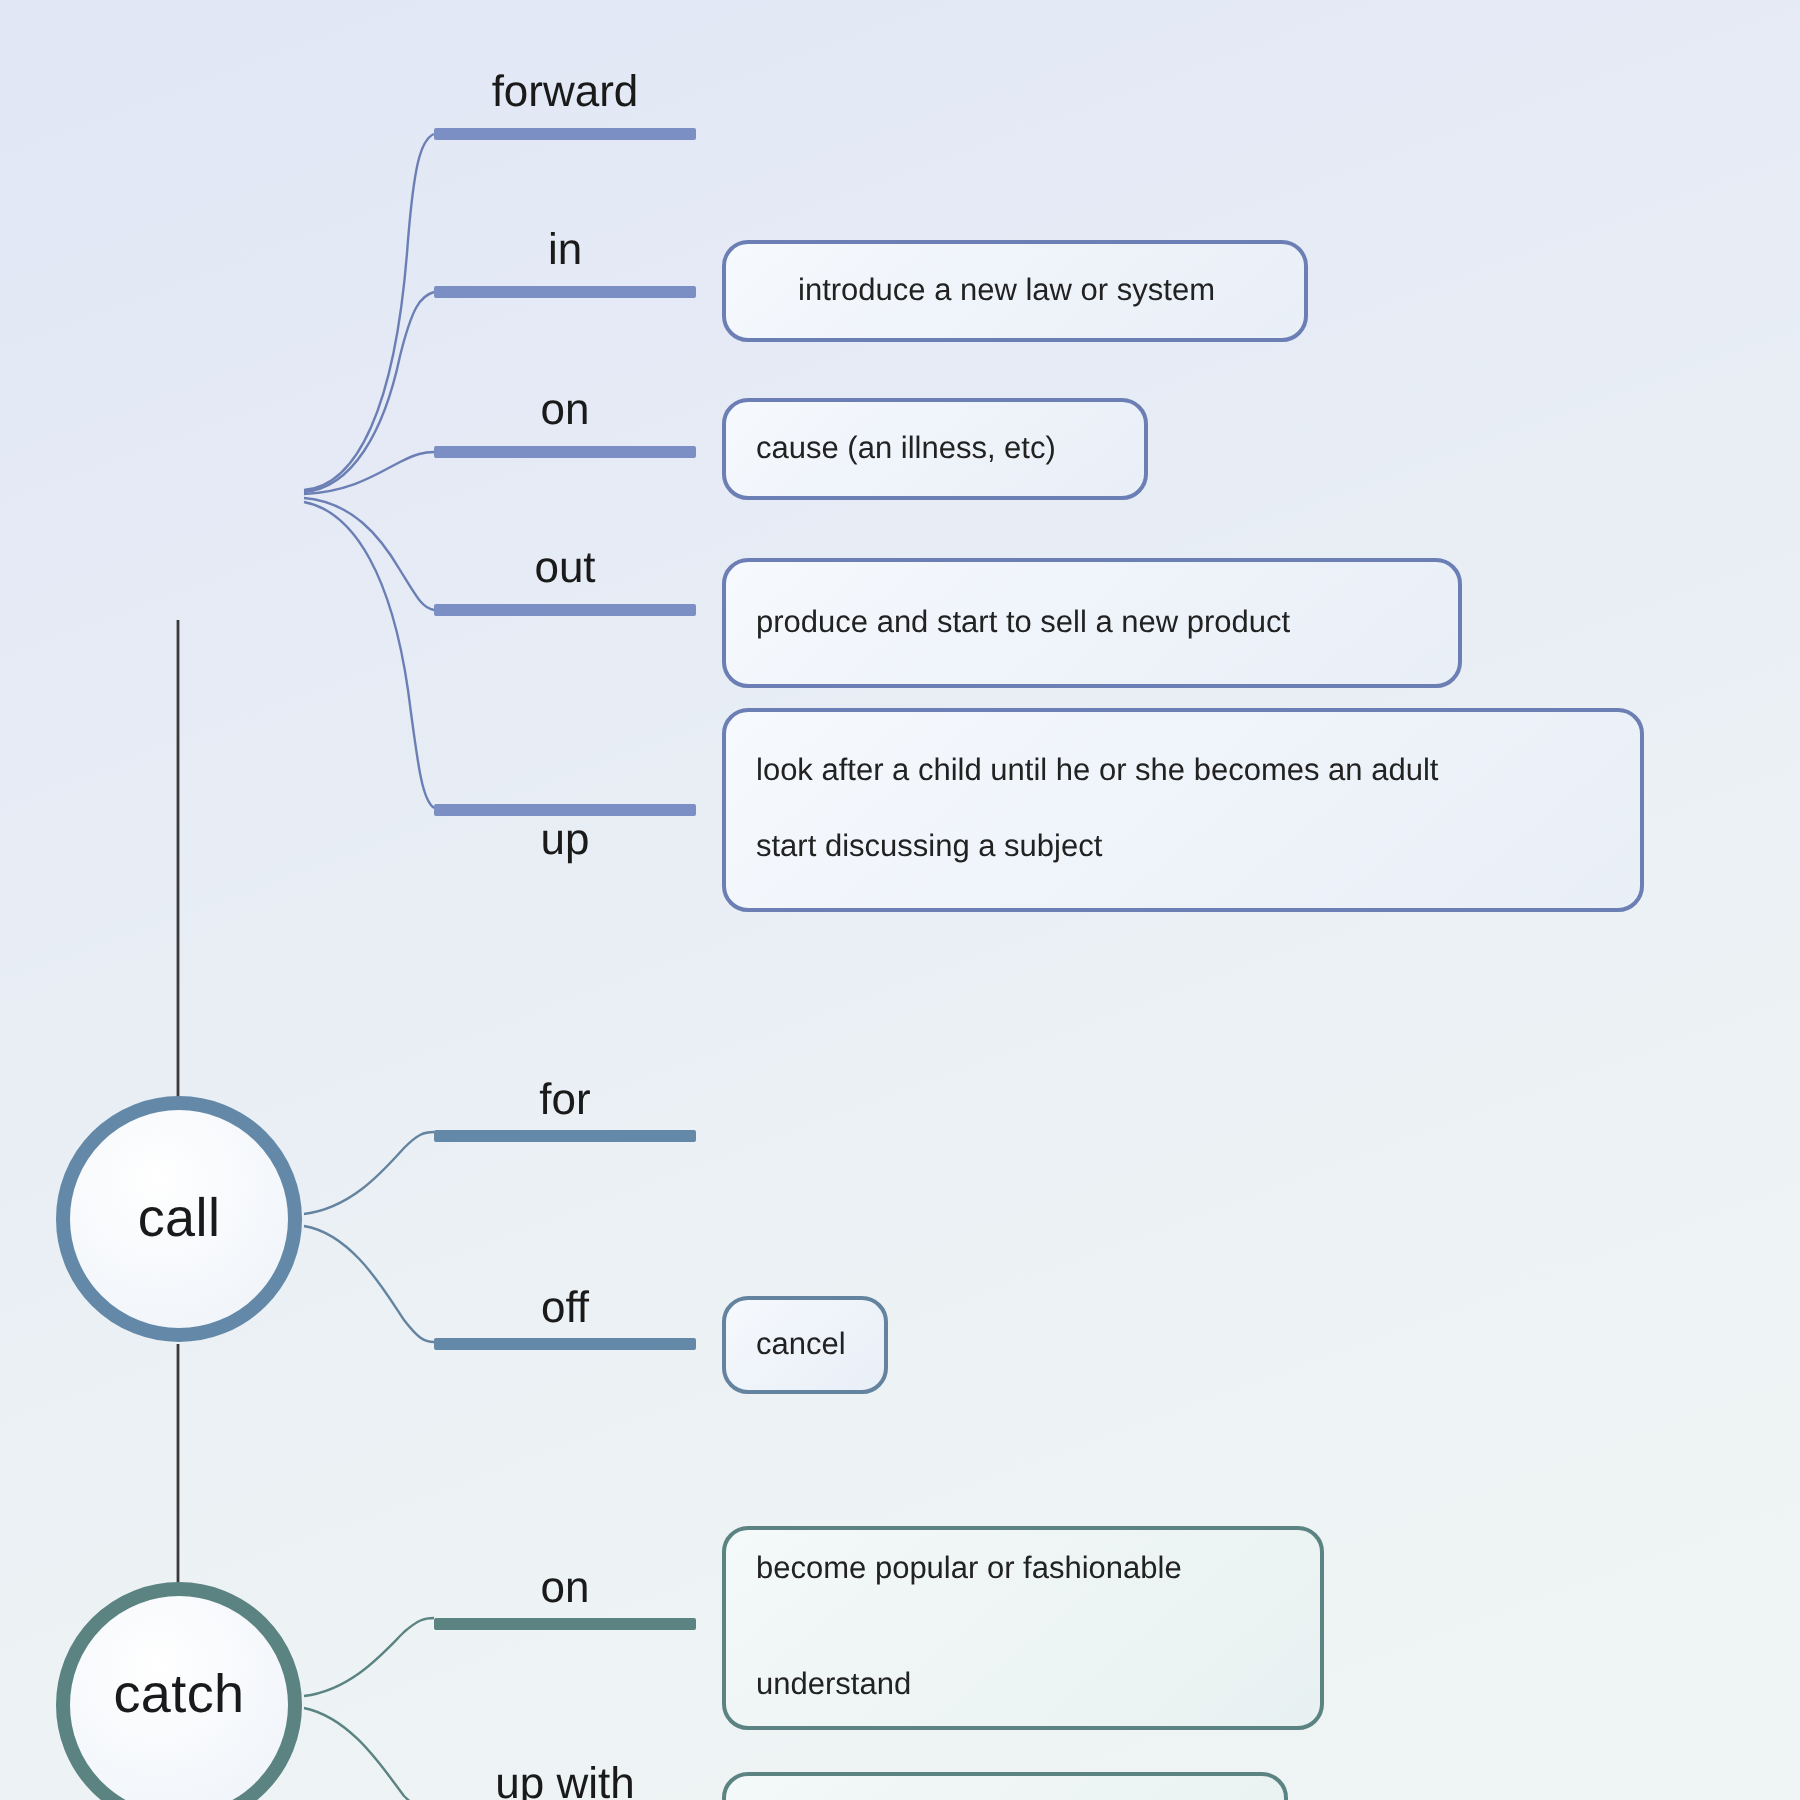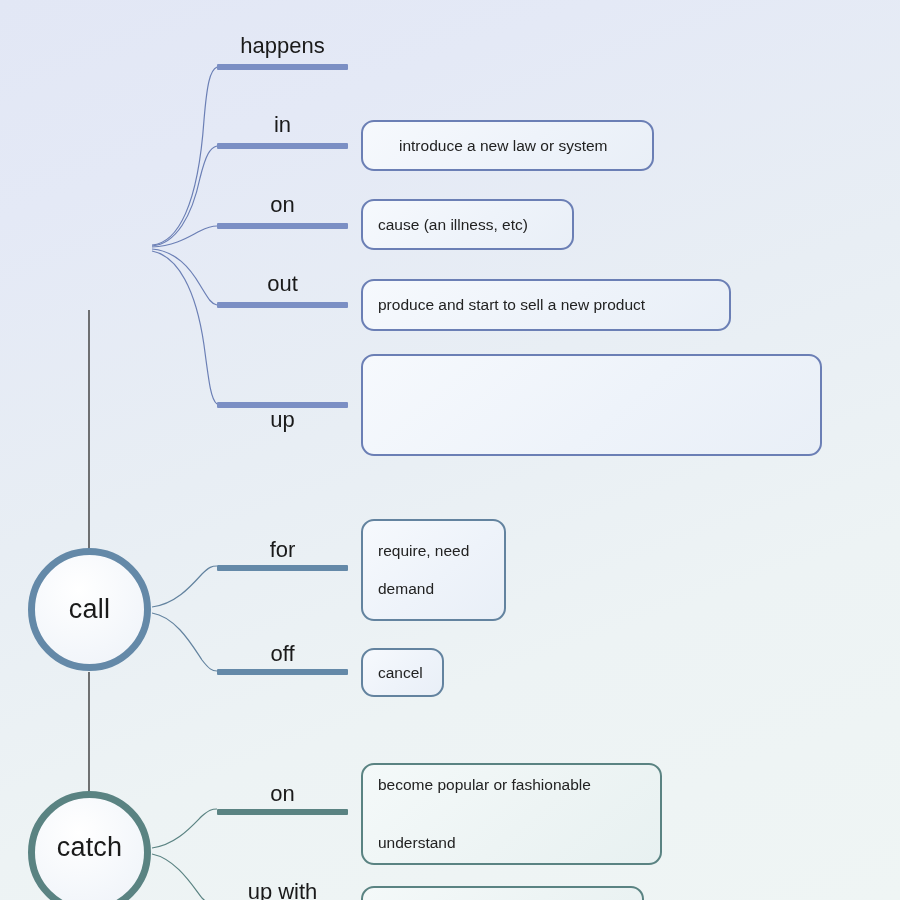--- a/index.html
+++ b/index.html
@@ -109,56 +109,54 @@
       <path d="M152,613 C176,617 192,645 202,660 C209,669 212,671 217,671"></path>
     </g>
 
     <g stroke="#5a8382" stroke-width="1.2" fill="none">
       <path d="M152,848 C176,845 192,826 202,816 C209,810 212,809 217,809"></path>
       <path d="M152,854 C176,859 192,885 202,898 C206,902 208,903 210,904"></path>
     </g>
   </svg>
 
 
-  <div class="branch-label" style="left:217px; top:35px; width:131px;">happens</div>
+  <div class="branch-label" style="left:217px; top:35px; width:131px;">forward</div>
   <div class="branch-bar" style="left:217px; top:64px; width:131px; background:#7b8fc4;"></div>
 
   <div class="branch-label" style="left:217px; top:114px; width:131px;">in</div>
   <div class="branch-bar" style="left:217px; top:143px; width:131px; background:#7b8fc4;"></div>
   <div class="def-box" style="left:361px; top:120px; width:293px; height:51px; border:2px solid #6b7fb5;padding-left:36px;">
     <span class="def-line">introduce a new law or system</span>
   </div>
 
   <div class="branch-label" style="left:217px; top:194px; width:131px;">on</div>
   <div class="branch-bar" style="left:217px; top:223px; width:131px; background:#7b8fc4;"></div>
   <div class="def-box" style="left:361px; top:199px; width:213px; height:51px; border:2px solid #6b7fb5;">
     <span class="def-line">cause (an illness, etc)</span>
   </div>
 
   <div class="branch-label" style="left:217px; top:273px; width:131px;">out</div>
   <div class="branch-bar" style="left:217px; top:302px; width:131px; background:#7b8fc4;"></div>
-  <div class="def-box" style="left:361px; top:279px; width:370px; height:52px; border:2px solid #6b7fb5;">
+  <div class="def-box" style="left:361px; top:279px; width:370px; height:65px; border:2px solid #6b7fb5;">
     <span class="def-line">produce and start to sell a new product</span>
   </div>
 
   <div class="branch-label" style="left:217px; top:373px; width:131px;margin-top:36px;">up</div>
   <div class="branch-bar" style="left:217px; top:402px; width:131px; background:#7b8fc4;"></div>
   <div class="def-box" style="left:361px; top:354px; width:461px; height:102px; border:2px solid #6b7fb5;">
+    <span class="def-line">look after a child until he or she becomes an adult</span>
+    <span class="def-line">start discussing a subject</span>
   </div>
 
   <div class="node-circle" style="left:28px; top:548px; width:123px; height:123px; border:7px solid #6489a8;">
     <span class="node-label">call</span>
   </div>
 
   <div class="branch-label" style="left:217px; top:539px; width:131px;">for</div>
   <div class="branch-bar" style="left:217px; top:565px; width:131px; background:#6489a8;"></div>
-  <div class="def-box" style="left:361px; top:519px; width:145px; height:102px; border:2px solid #63839f;">
-    <span class="def-line">require, need</span>
-    <span class="def-line">demand</span>
-  </div>
 
   <div class="branch-label" style="left:217px; top:643px; width:131px;">off</div>
   <div class="branch-bar" style="left:217px; top:669px; width:131px; background:#6489a8;"></div>
   <div class="def-box" style="left:361px; top:648px; width:83px; height:49px; border:2px solid #63839f;">
     <span class="def-line">cancel</span>
   </div>
 
   <div class="node-circle" style="left:28px; top:791px; width:123px; height:123px; border:7px solid #5a8382;">
     <span class="node-label" style="position:relative; top:-5px;">catch</span>
   </div>

